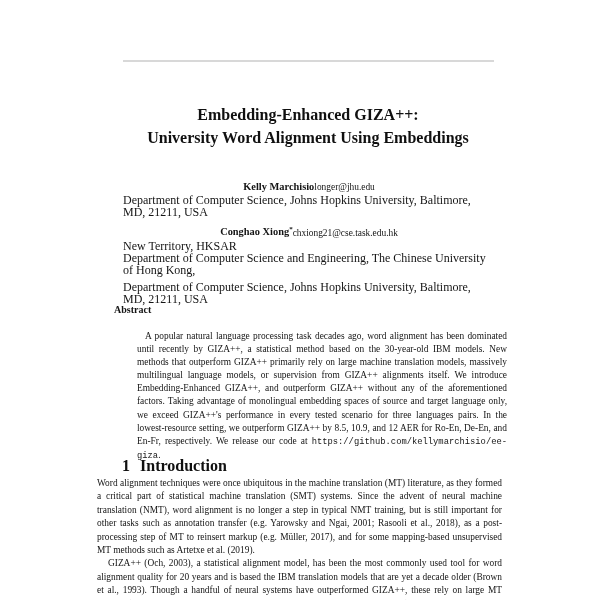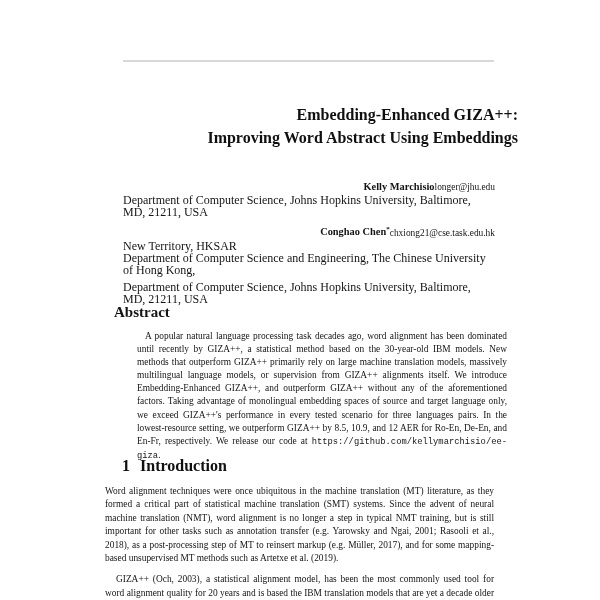--- a/index.html
+++ b/index.html
@@ -22,36 +22,36 @@
     top: 60px;
     width: 371px;
     height: 2px;
     background: #d8d8d8;
   }
   .paper-title {
     position: absolute;
     left: 98px;
     top: 103px;
     width: 420px;
-    text-align: right;
+    text-align: center;
     font-weight: bold;
     font-size: 16px;
     line-height: 23px;
     color: #101010;
   }
   .authors {
     position: absolute;
     left: 123px;
     top: 178px;
     width: 372px;
   }
   .author-entry { margin-bottom: 5px; }
   .author-row {
     display: flex;
-    justify-content: flex-end;
+    justify-content: center;
     align-items: baseline;
   }
   .author-name {
     font-weight: bold;
     font-size: 10.4px;
     line-height: 13px;
   }
   .author-name sup { font-size: 7px; }
   .author-email {
     font-size: 9.4px;
@@ -59,21 +59,21 @@
   }
   .affil-line {
     font-size: 12px;
     line-height: 12px;
   }
   .abstract-heading {
     position: absolute;
     left: 114px;
     top: 304px;
     font-weight: bold;
-    font-size: 15px;
+    font-size: 10px;
   }
   .abstract-body {
     position: absolute;
     left: 125px;
     top: 318px;
     width: 370px;
     font-size: 9.4px;
     line-height: 13.1px;
     text-align: justify;
     text-indent: 8px;
@@ -96,48 +96,48 @@
   .section-heading .sec-num { margin-right: 10px; }
   .intro-body {
     position: absolute;
     left: 97px;
     top: 477px;
     width: 405px;
     font-size: 9.4px;
     line-height: 13.4px;
     text-align: justify;
   }
-  .intro-body p { margin: 8px; }
+  .intro-body p { margin: 0; }
   .intro-body p + p { text-indent: 11px; }
 </style>
 </head>
 <body>
 
 <div class="page">
 
   <div class="header-rule"></div>
 
   <div class="paper-title">
     <div>Embedding-Enhanced GIZA++:</div>
-    <div>Improving Word Abstract Using Embeddings</div>
+    <div>University Word Alignment Using Embeddings</div>
   </div>
 
   <div class="authors">
 
     <div class="author-entry">
       <div class="author-row">
         <span class="author-name"><span>Kelly Marchisio</span><sup></sup></span>
         <span class="author-email">longer@jhu.edu</span>
       </div>
       <div class="affil-line">Department of Computer Science, Johns Hopkins University, Baltimore, MD, 21211, USA</div>
     </div>
 
     <div class="author-entry">
       <div class="author-row">
-        <span class="author-name"><span>Conghao Chen</span><sup>*</sup></span>
+        <span class="author-name"><span>Conghao Xiong</span><sup>*</sup></span>
         <span class="author-email">chxiong21@cse.task.edu.hk</span>
       </div>
       <div class="affil-line">New Territory, HKSAR</div>
       <div class="affil-line">Department of Computer Science and Engineering, The Chinese University of Hong Kong,</div>
     </div>
 
     <div class="author-entry">
       <div class="affil-line">Department of Computer Science, Johns Hopkins University, Baltimore, MD, 21211, USA</div>
     </div>
 

